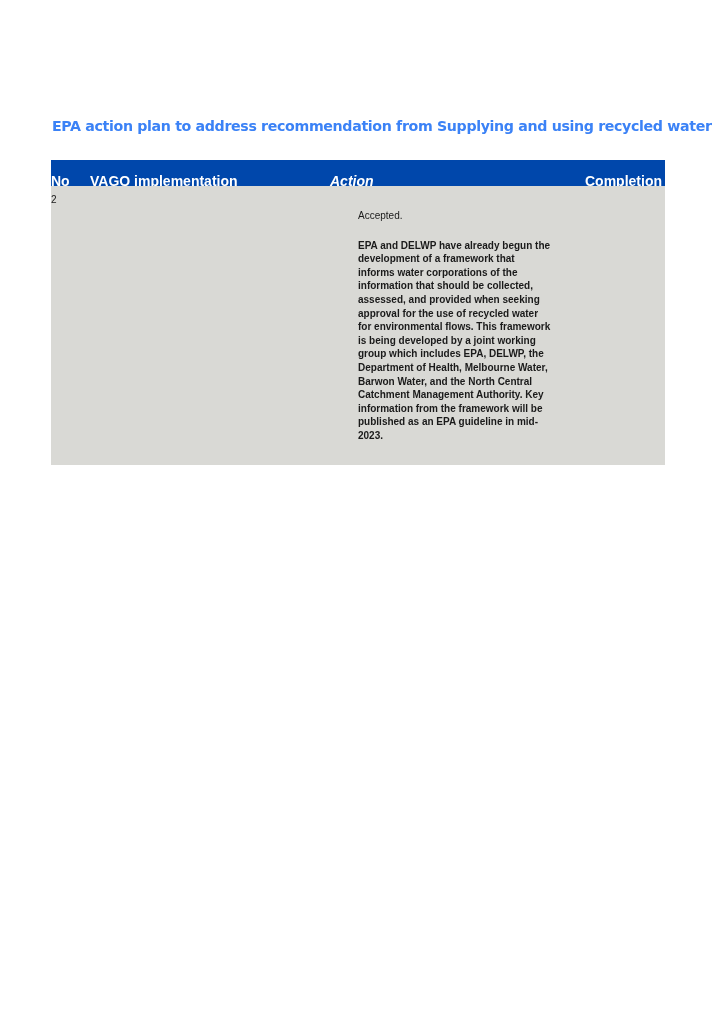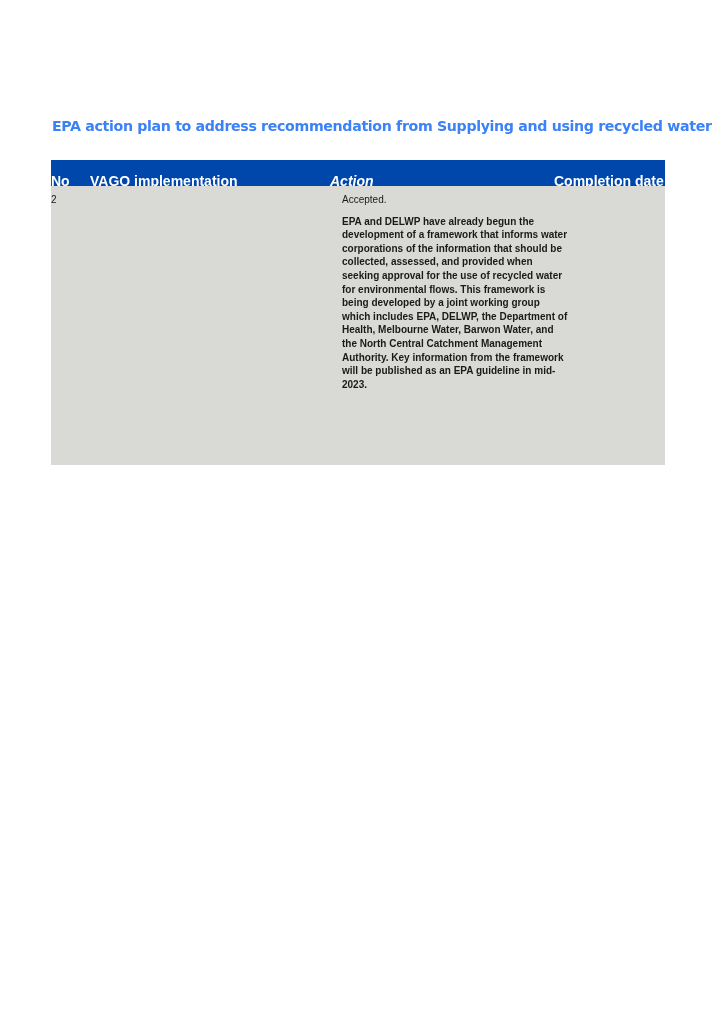--- a/index.html
+++ b/index.html
@@ -22,34 +22,34 @@
       position: absolute; left: 0; top: 26px; width: 614px; height: 279px; background: #d9d9d5;
     }
     .th {
       position: absolute; top: 13px; color: #ffffff; font-weight: bold;
       font-family: "Liberation Sans", sans-serif; font-size: 14px; white-space: nowrap;
     }
     .cell {
       position: absolute; color: #1a1a1a;
       font-family: "Liberation Sans", sans-serif; font-size: 10px; line-height: 13.6px;
     }
-    .cell p { margin: 0; }
+    .cell p { margin: 16px; }
     .cell p + p { margin-top: 8px; font-weight: bold; }
   </style>
 </head>
 <body>
 
 <div class="title">EPA action plan to address recommendation from Supplying and using recycled water</div>
 
 <div class="table">
   <div class="thead">
     <span class="th" style="left:0px;">No</span>
     <span class="th" style="left:39px;">VAGO implementation</span>
     <span class="th" style="left:279px;font-style:italic;">Action</span>
-    <span class="th" style="left:503px;">Completion date</span>
+    <span class="th" style="left:534px;">Completion date</span>
   </div>
   <div class="tbody">
     <div class="cell" style="left:0px; top:7px; width:30px;">2</div>
     <div class="cell" style="left:291px; top:7px; width:226px;">
       <p>Accepted.</p>
       <p>EPA and DELWP have already begun the development of a framework that informs water corporations of the information that should be collected, assessed, and provided when seeking approval for the use of recycled water for environmental flows. This framework is being developed by a joint working group which includes EPA, DELWP, the Department of Health, Melbourne Water, Barwon Water, and the North Central Catchment Management Authority. Key information from the framework will be published as an EPA guideline in mid-2023.</p>
     </div>
   </div>
 </div>
 

